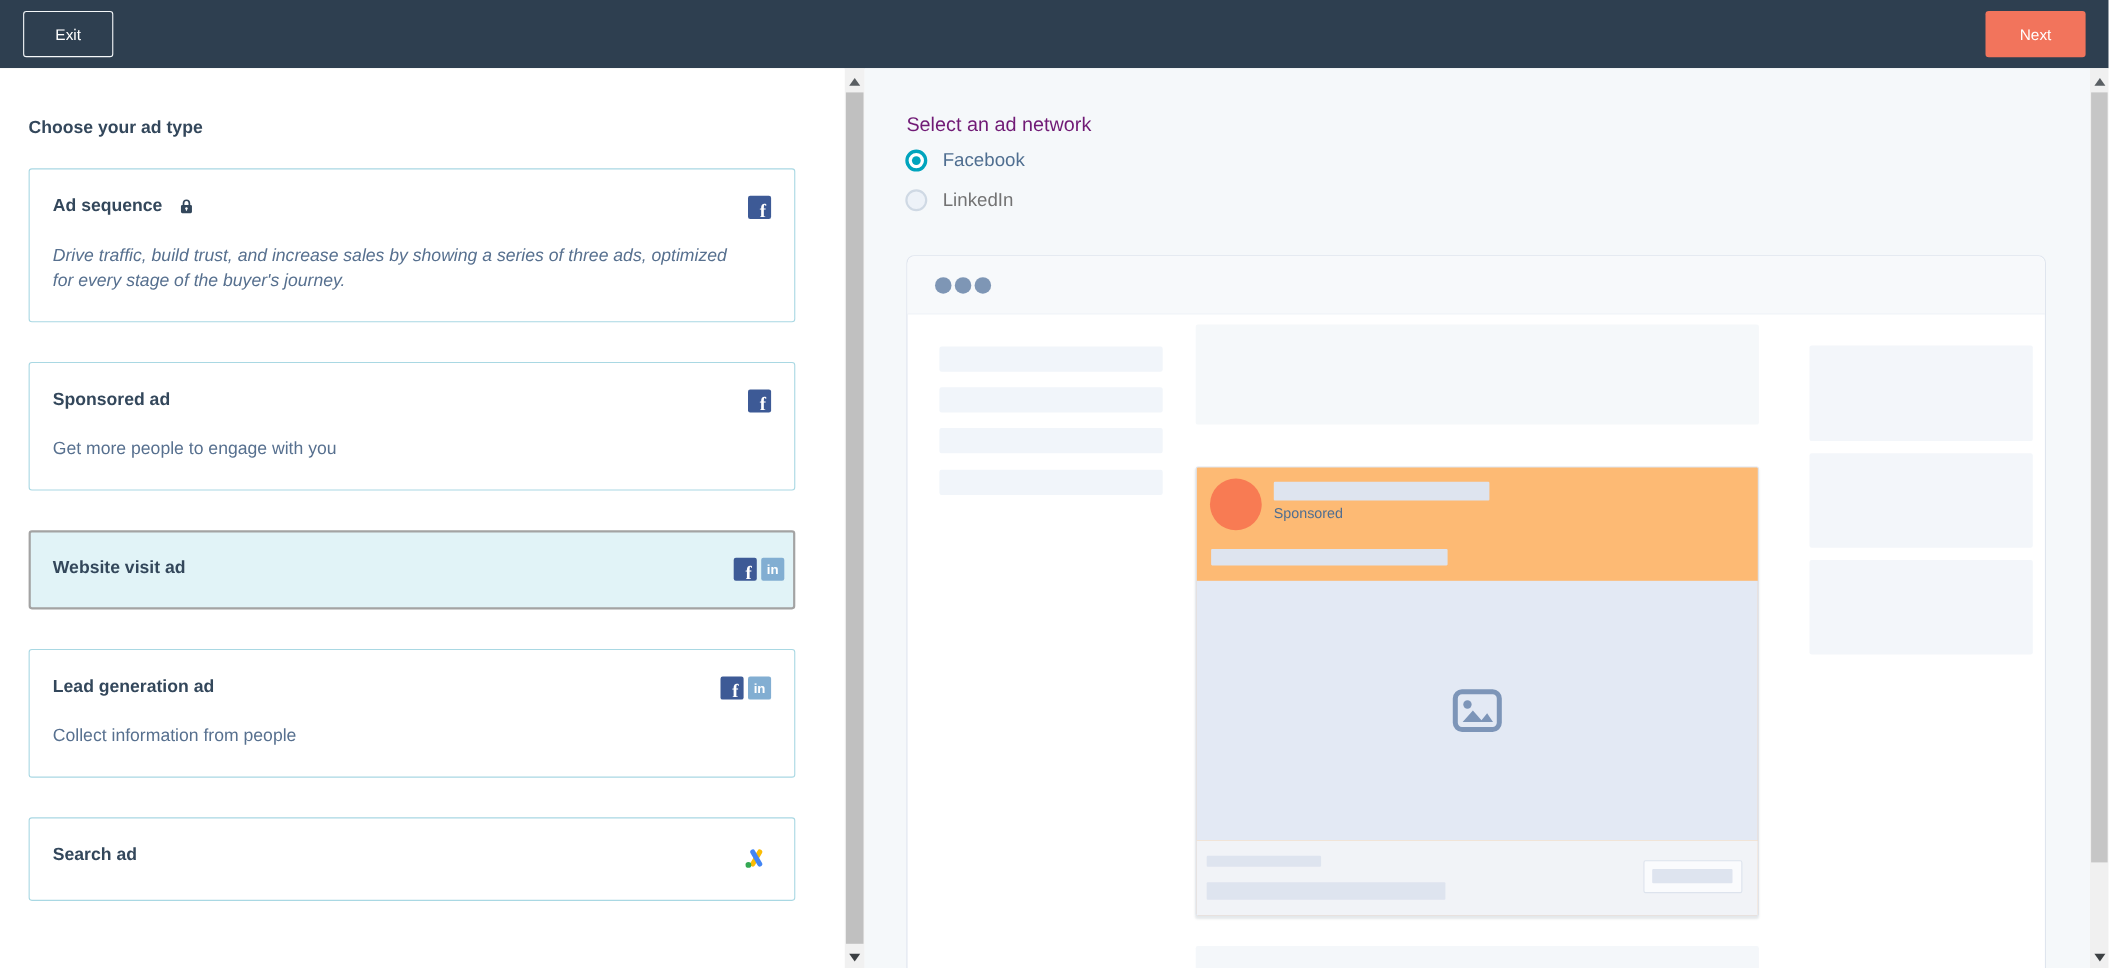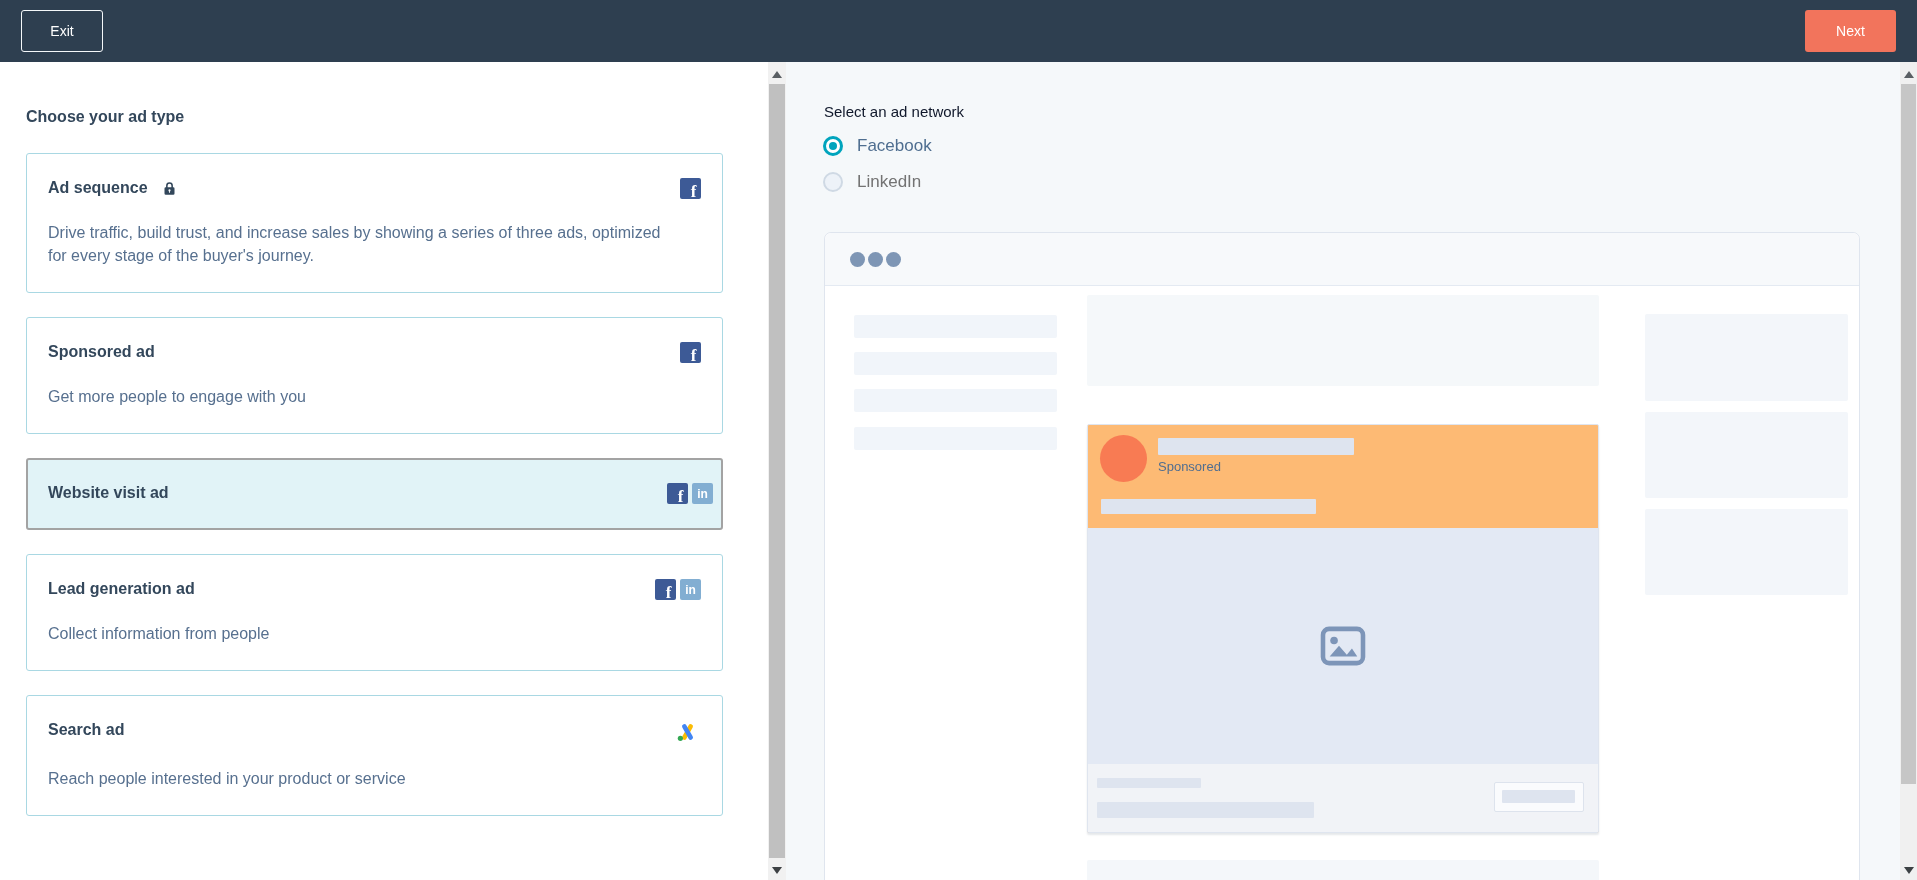--- a/index.html
+++ b/index.html
@@ -11,47 +11,47 @@
   .topbar{position:absolute;left:0;top:0;width:1917px;height:62px;background:#2e3f50;}
   .btn-exit{position:absolute;left:21px;top:10px;width:82px;height:42px;background:transparent;
     border:1px solid #f5f8fa;border-radius:3px;color:#fff;font-size:14px;font-family:inherit;cursor:pointer;}
   .btn-next{position:absolute;left:1805px;top:10px;width:91px;height:42px;background:#f2745c;
     border:none;border-radius:3px;color:#fff;font-size:14px;font-family:inherit;cursor:pointer;}
   
   .left-panel{position:absolute;left:0;top:62px;width:768px;height:818px;background:#fff;}
   .panel-heading{position:absolute;left:26px;top:46px;margin:0;font-size:16px;font-weight:bold;color:#33475b;}
   .cards{position:absolute;left:26px;top:91px;width:697px;}
   .card{box-sizing:border-box;width:697px;border:1px solid #a9d8e3;border-radius:3px;background:#fff;
-    padding:24px 21px 25px 21px;margin-bottom:24px;cursor:pointer;}
+    padding:24px 21px 25px 21px;margin-bottom:36px;cursor:pointer;}
   .card.selected{border:2px solid #a3a3a3;background:#e1f3f7;padding:23px 8px 24px 20px;}
   .card-head{display:flex;justify-content:space-between;align-items:flex-start;}
   .card-title{font-size:16px;line-height:20px;font-weight:bold;color:#33475b;}
   .lock{margin-left:10px;vertical-align:-3px;}
   .card-icons{display:flex;gap:4px;flex-shrink:0;}
   .net-icon{width:21px;height:21px;border-radius:2px;display:flex;align-items:center;justify-content:center;
     color:#fff;overflow:hidden;}
   .net-fb{background:#3d5a96;font-family:"Liberation Serif",serif;font-weight:bold;font-size:17px;}
   .net-fb i{font-style:normal;transform:translate(3px,3px);}
   .net-li{background:#82aed2;font-size:12px;font-weight:bold;}
   .net-li i{font-style:normal;}
   .card-desc{margin:22px 0 0 0;font-size:16px;line-height:23px;color:#57708f;}
-  .desc-narrow{max-width:620px;}
+  .desc-narrow{max-width:620px;font-style:italic;}
   
   .vscroll{position:absolute;top:62px;height:818px;background:#f1f1f1;}
   .vs-left{left:768px;width:18px;}
   .vs-right{left:1900px;width:17px;background:#f0f0f0;}
   .vs-arrow{width:0;height:0;border-left:5px solid transparent;border-right:5px solid transparent;margin:0 auto;}
   .vs-up{border-bottom:7px solid #5a5f63;margin-top:9px;}
   .vs-down{border-top:7px solid #3c4043;position:absolute;bottom:6px;left:50%;transform:translateX(-50%);margin:0;}
   .vs-thumb{position:absolute;left:1px;background:#c0c0c0;}
   .vs-left .vs-thumb{top:22px;width:16px;height:774px;}
   .vs-right .vs-thumb{top:22px;width:15px;height:700px;background:#c6c6c6;}
   
   .right-panel{position:absolute;left:786px;top:62px;width:1114px;height:818px;background:#f5f8fa;overflow:hidden;}
-  .network-label{position:absolute;left:38px;top:41px;font-size:15px;color:#0f172a;}
+  .network-label{position:absolute;left:38px;top:41px;font-size:18px;color:#701a75;}
   .radio-row{position:absolute;left:37px;display:flex;align-items:center;gap:14px;cursor:pointer;}
   .row-fb{top:74px;}
   .row-li{top:110px;}
   .radio{width:20px;height:20px;border-radius:50%;box-sizing:border-box;position:relative;flex-shrink:0;}
   .radio.on{border:3px solid #00a4bd;background:#fff;}
   .radio.on .radio-dot{position:absolute;left:50%;top:50%;width:8px;height:8px;margin:-4px 0 0 -4px;
     border-radius:50%;background:#00a4bd;}
   .radio.off{border:2px solid #cfd9e4;background:#edf2f8;}
   .radio-label{font-size:17px;color:#4f6e90;}
   .row-li .radio-label{color:#737373;}
@@ -163,21 +163,20 @@
       <div class="card-head">
         <span class="card-title">Search ad</span>
         <span class="card-icons">
           <svg width="27" height="25" viewBox="0 0 24 24">
             <rect x="9.8" y="3.2" width="4.4" height="16.6" rx="2.2" fill="#fbbc04" transform="rotate(30 12 11.5)"></rect>
             <rect x="9.8" y="3.2" width="4.4" height="16.6" rx="2.2" fill="#4285f4" transform="rotate(-30 12 11.5)"></rect>
             <circle cx="5.15" cy="17.6" r="2.5" fill="#34a853"></circle>
           </svg>
         </span>
       </div>
-      <p class="card-desc">Reach people interested in your product or service</p>
     </div>
 
   </div>
 </div>
 
 <div class="vscroll vs-left">
   <div class="vs-arrow vs-up"></div>
   <div class="vs-thumb"></div>
   <div class="vs-arrow vs-down"></div>
 </div>

